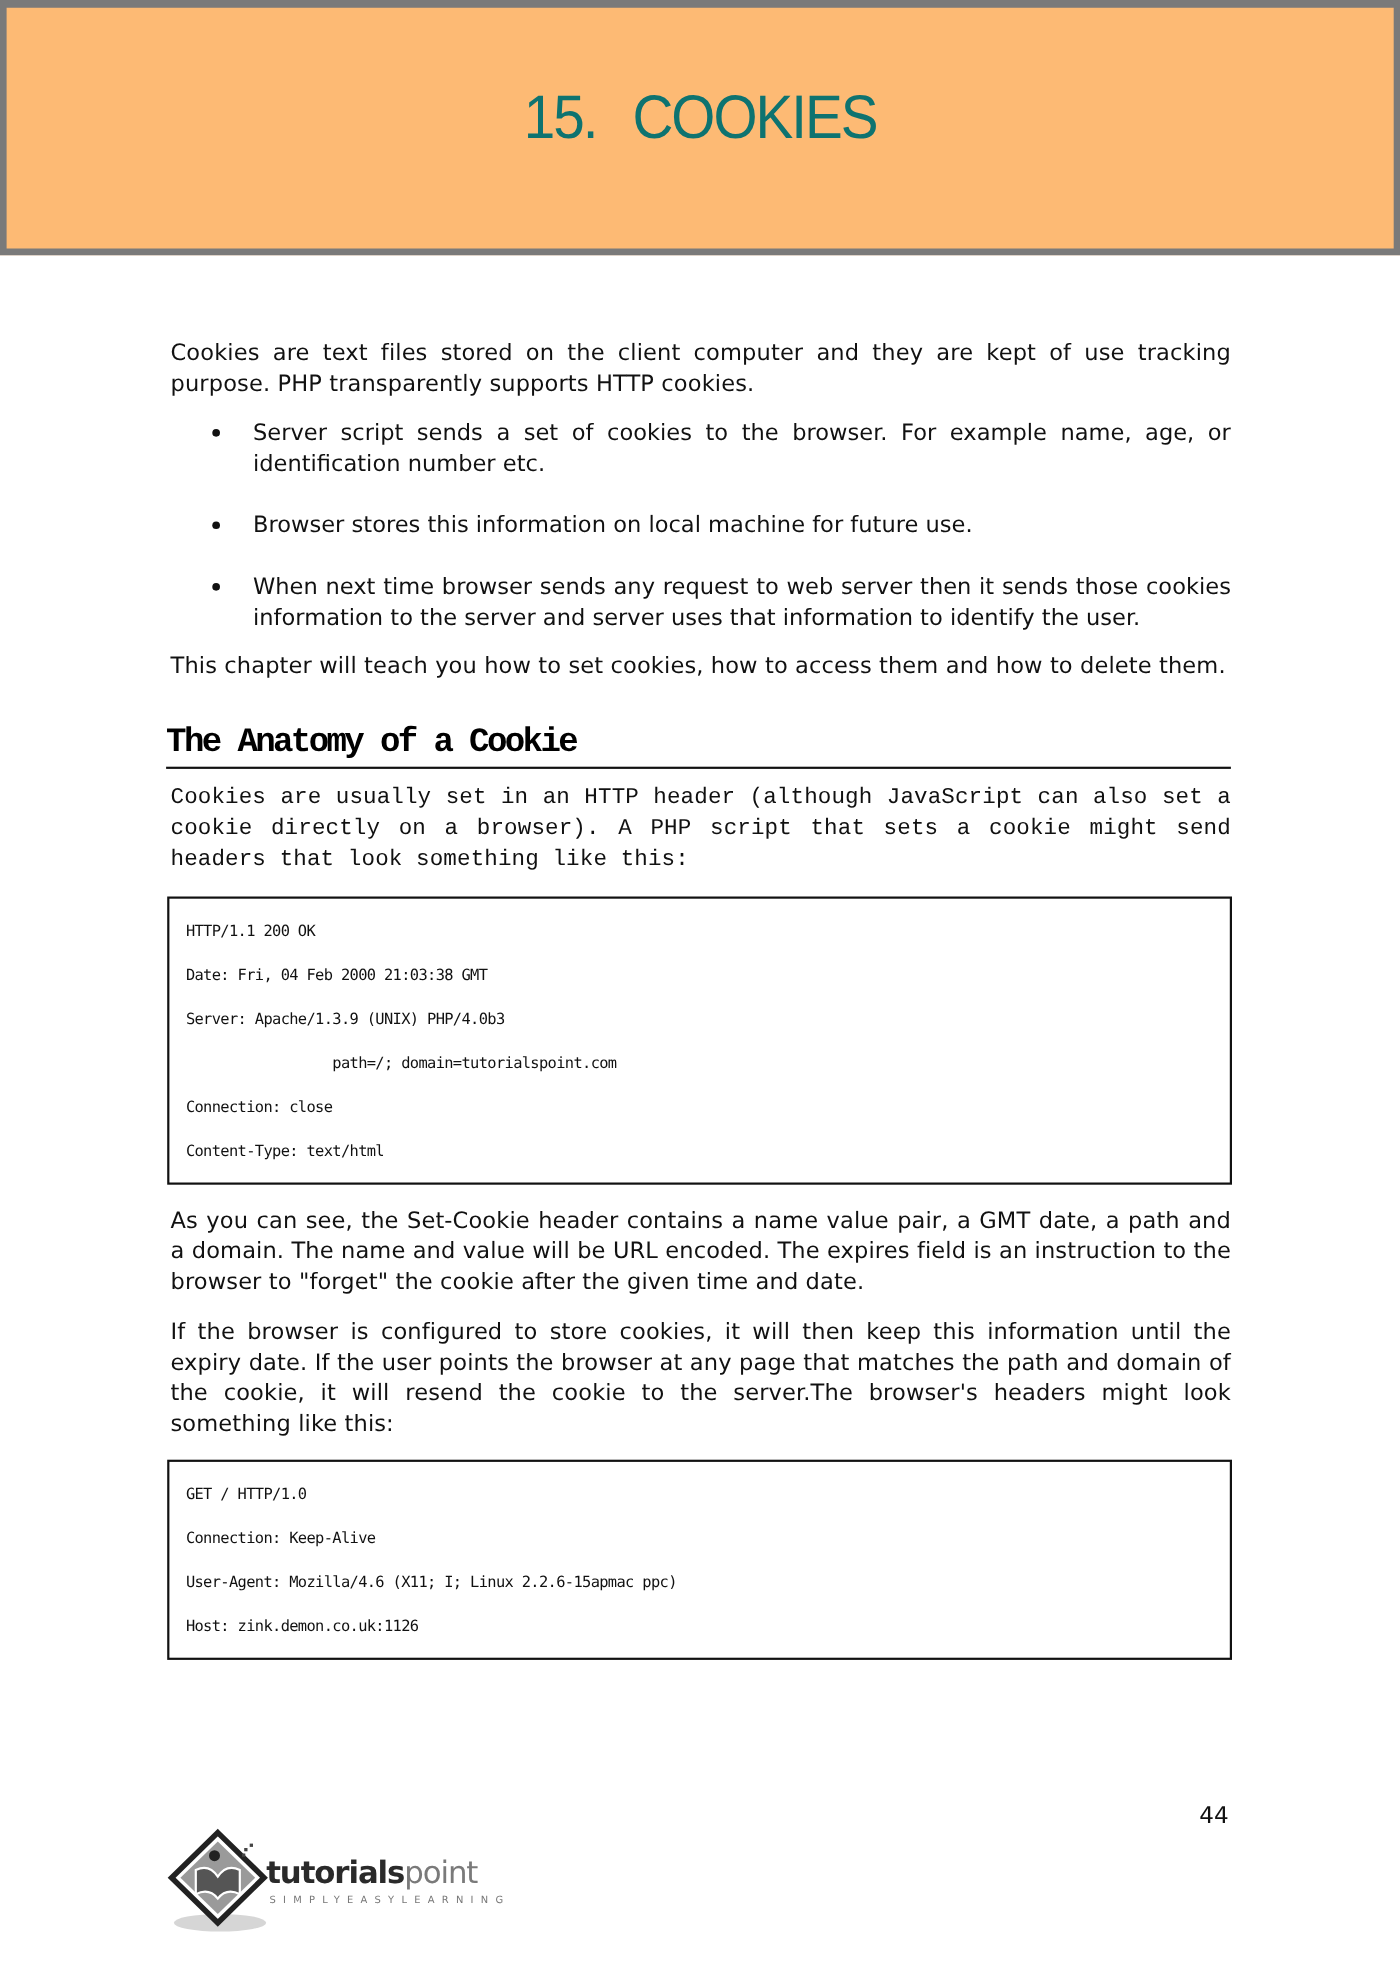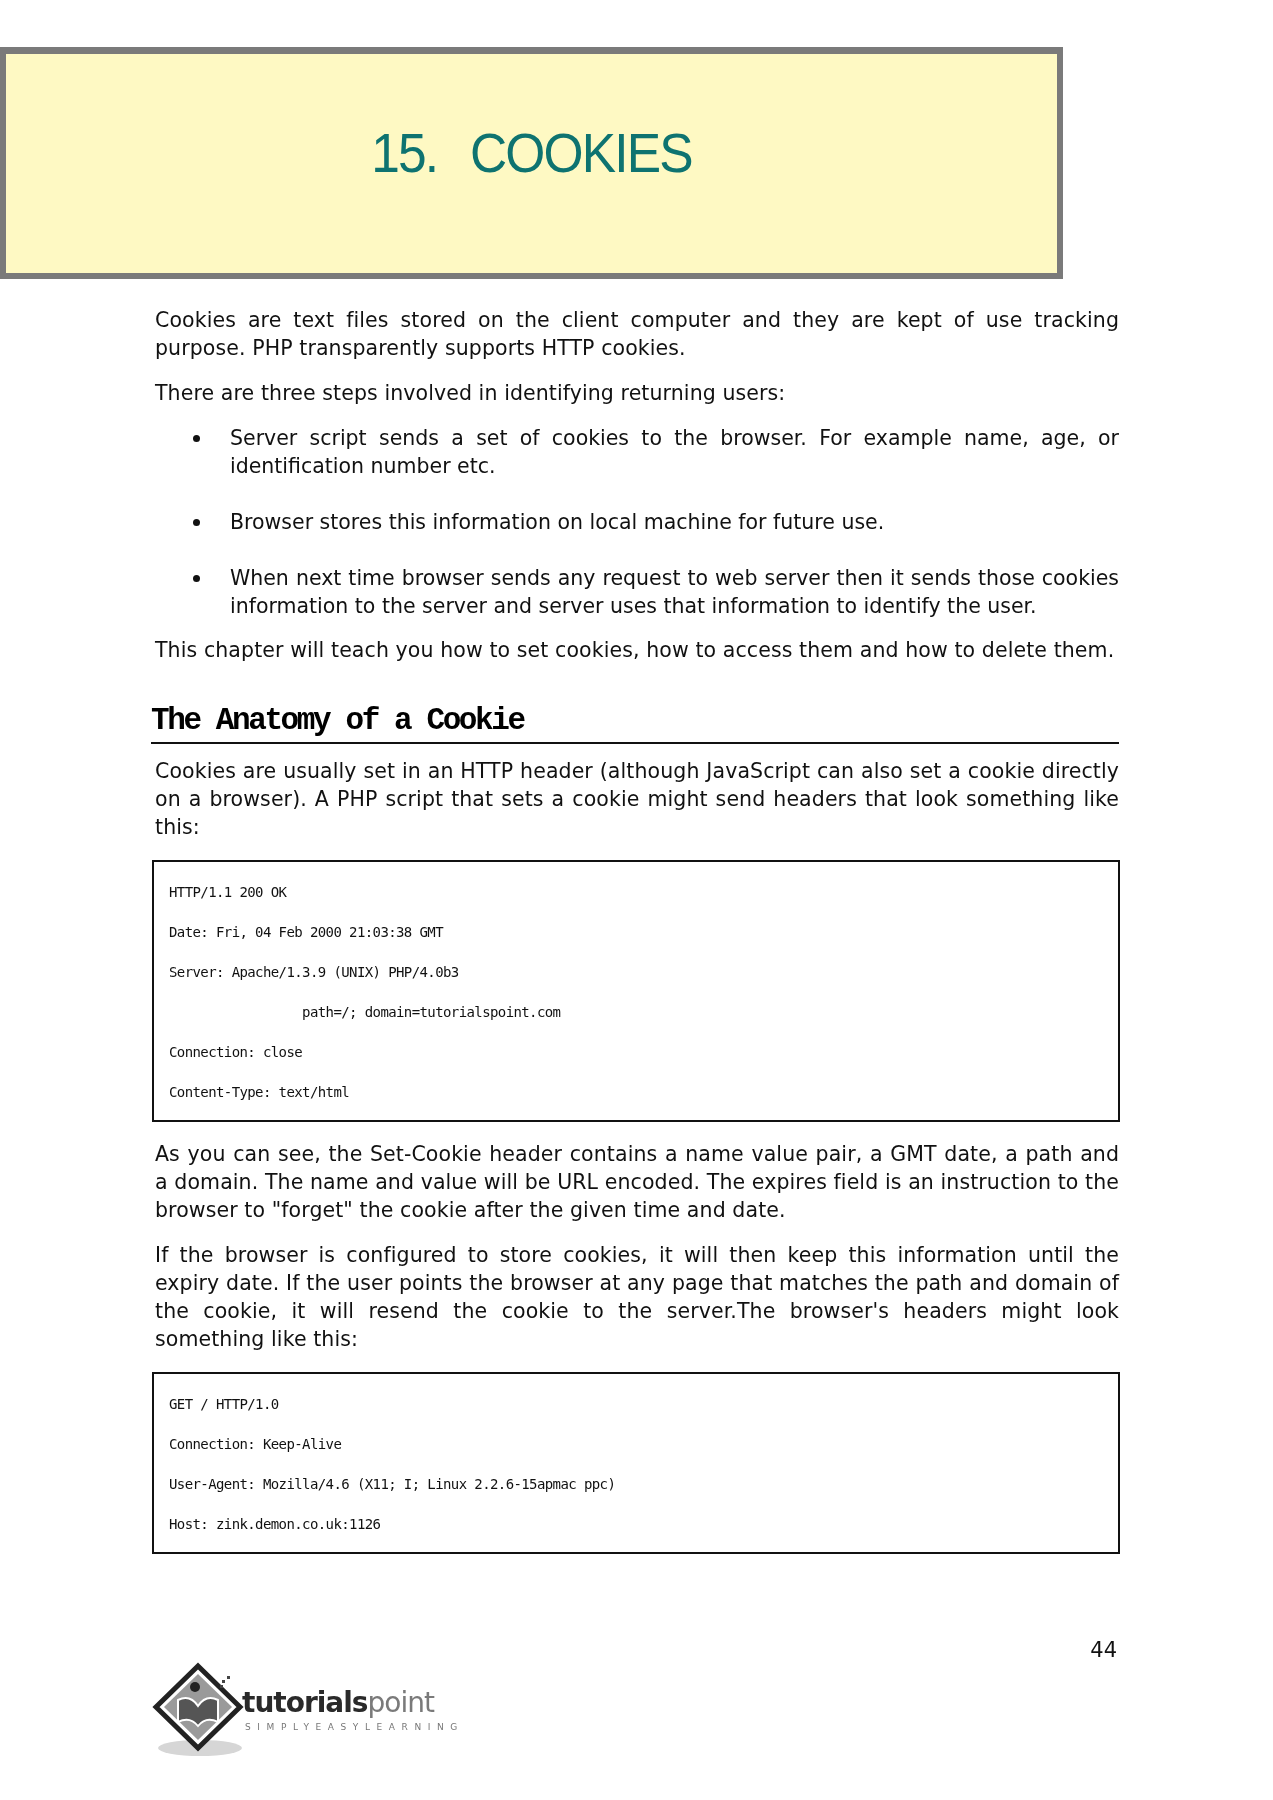--- a/index.html
+++ b/index.html
@@ -12,27 +12,26 @@
     height: 1800px;
     position: relative;
     overflow: hidden;
     font-family: "DejaVu Sans", "Liberation Sans", sans-serif;
     color: #111111;
   }
   .chapter-header {
     position: absolute;
     left: 0;
     top: 0;
-    width: 1063px;
+    width: 1273px;
     height: 232px;
     box-sizing: border-box;
-    background: #fef9c3;
+    background: #fdba74;
     border: 6px solid #7a7a7a;
     border-top-width: 7px;
-    margin-top: 47px;
   }
   .chapter-title {
     position: absolute;
     left: 0;
     right: 0;
     top: 66px;
     text-align: center;
     font-family: "Liberation Sans", "DejaVu Sans", sans-serif;
     font-size: 56px;
     color: #0e7370;
@@ -82,21 +81,21 @@
     width: 968px;
     font-family: Liberation Mono, monospace;
     font-weight: bold;
     font-size: 31px;
     letter-spacing: -2.4px;
     line-height: 38px;
     padding-bottom: 2px;
     border-bottom: 2px solid #111111;
     color: #000000;
   }
-  .after-heading { margin-top: 13px !important; }
+  .after-heading { margin-top: 13px !important; font-family: Liberation Mono, monospace; }
   .code-box {
     margin: 19px 0 18px -3px;
     width: 968px;
     box-sizing: border-box;
     border: 2px solid #111111;
     padding: 10px 0 8px 15px;
     font-family: "DejaVu Sans Mono", "Liberation Mono", monospace;
     font-size: 14px;
     color: #111111;
   }
@@ -123,21 +122,20 @@
 </style>
 </head>
 <body>
 
 <div class="chapter-header">
   <div class="chapter-title">15.   COOKIES</div>
 </div>
 
 <div class="content">
   <p class="body-text">Cookies are text files stored on the client computer and they are kept of use tracking purpose. PHP transparently supports HTTP cookies.</p>
-  <p class="body-text">There are three steps involved in identifying returning users:</p>
 
   <ul class="steps">
     <li>
       <span class="bullet"></span>
       <span>Server script sends a set of cookies to the browser. For example name, age, or identification number etc.</span>
     </li>
     <li>
       <span class="bullet"></span>
       <span>Browser stores this information on local machine for future use.</span>
     </li>

